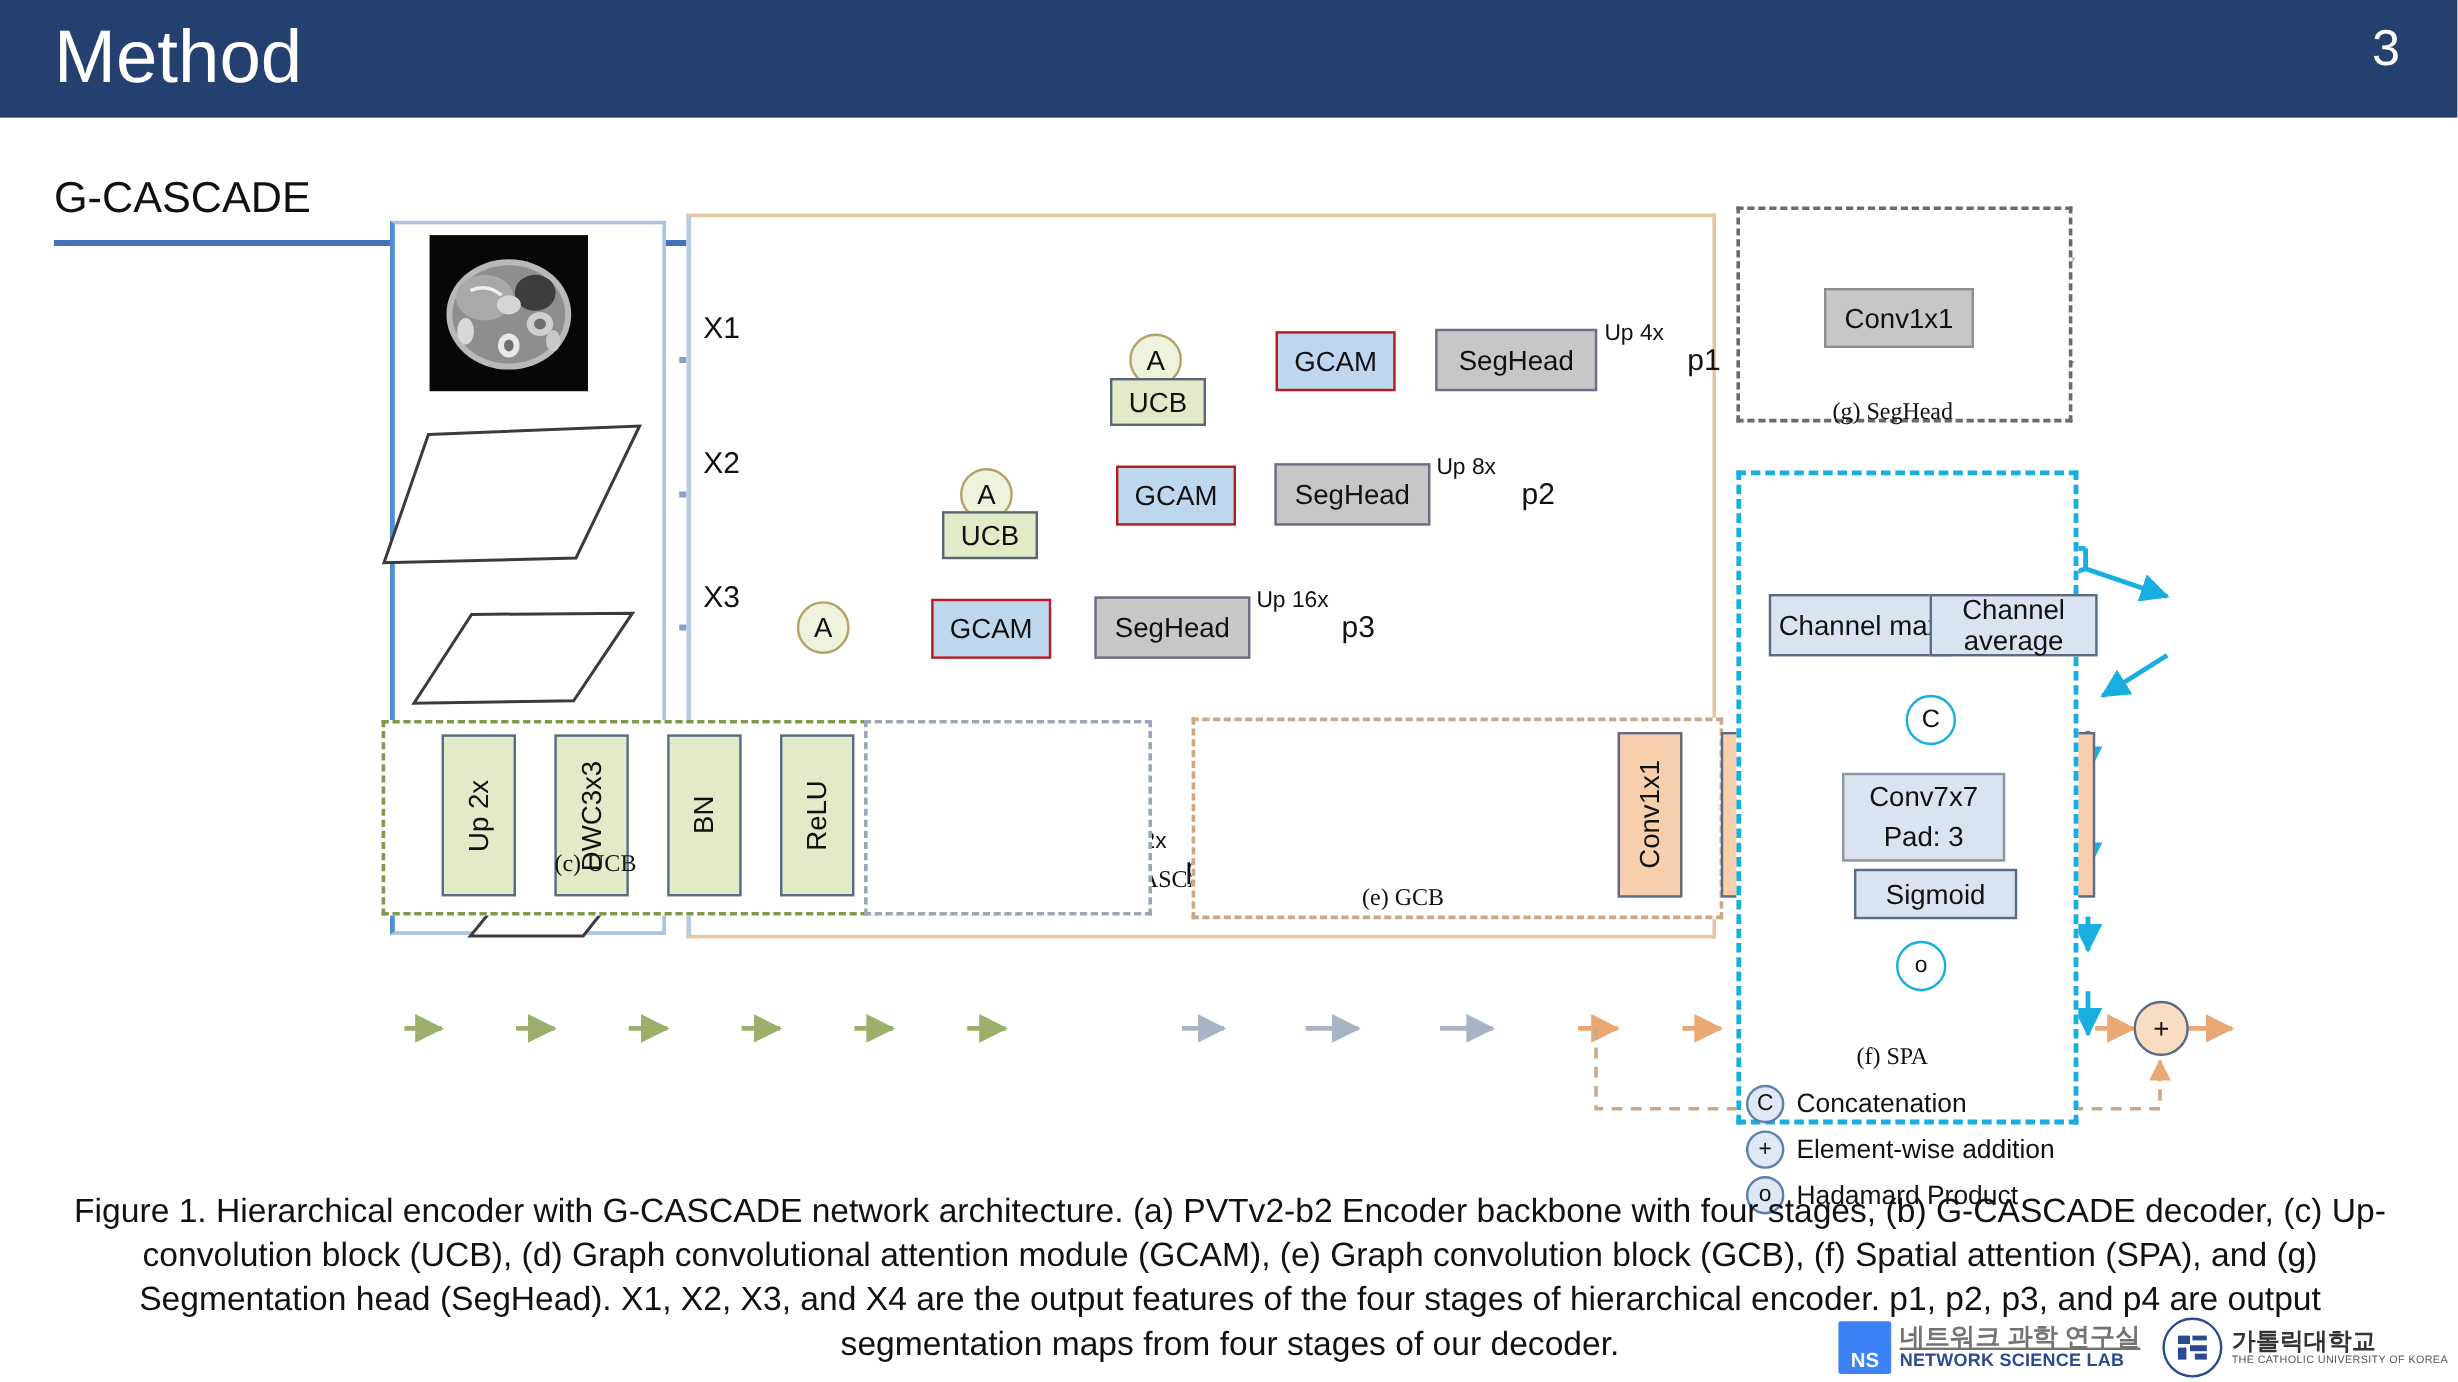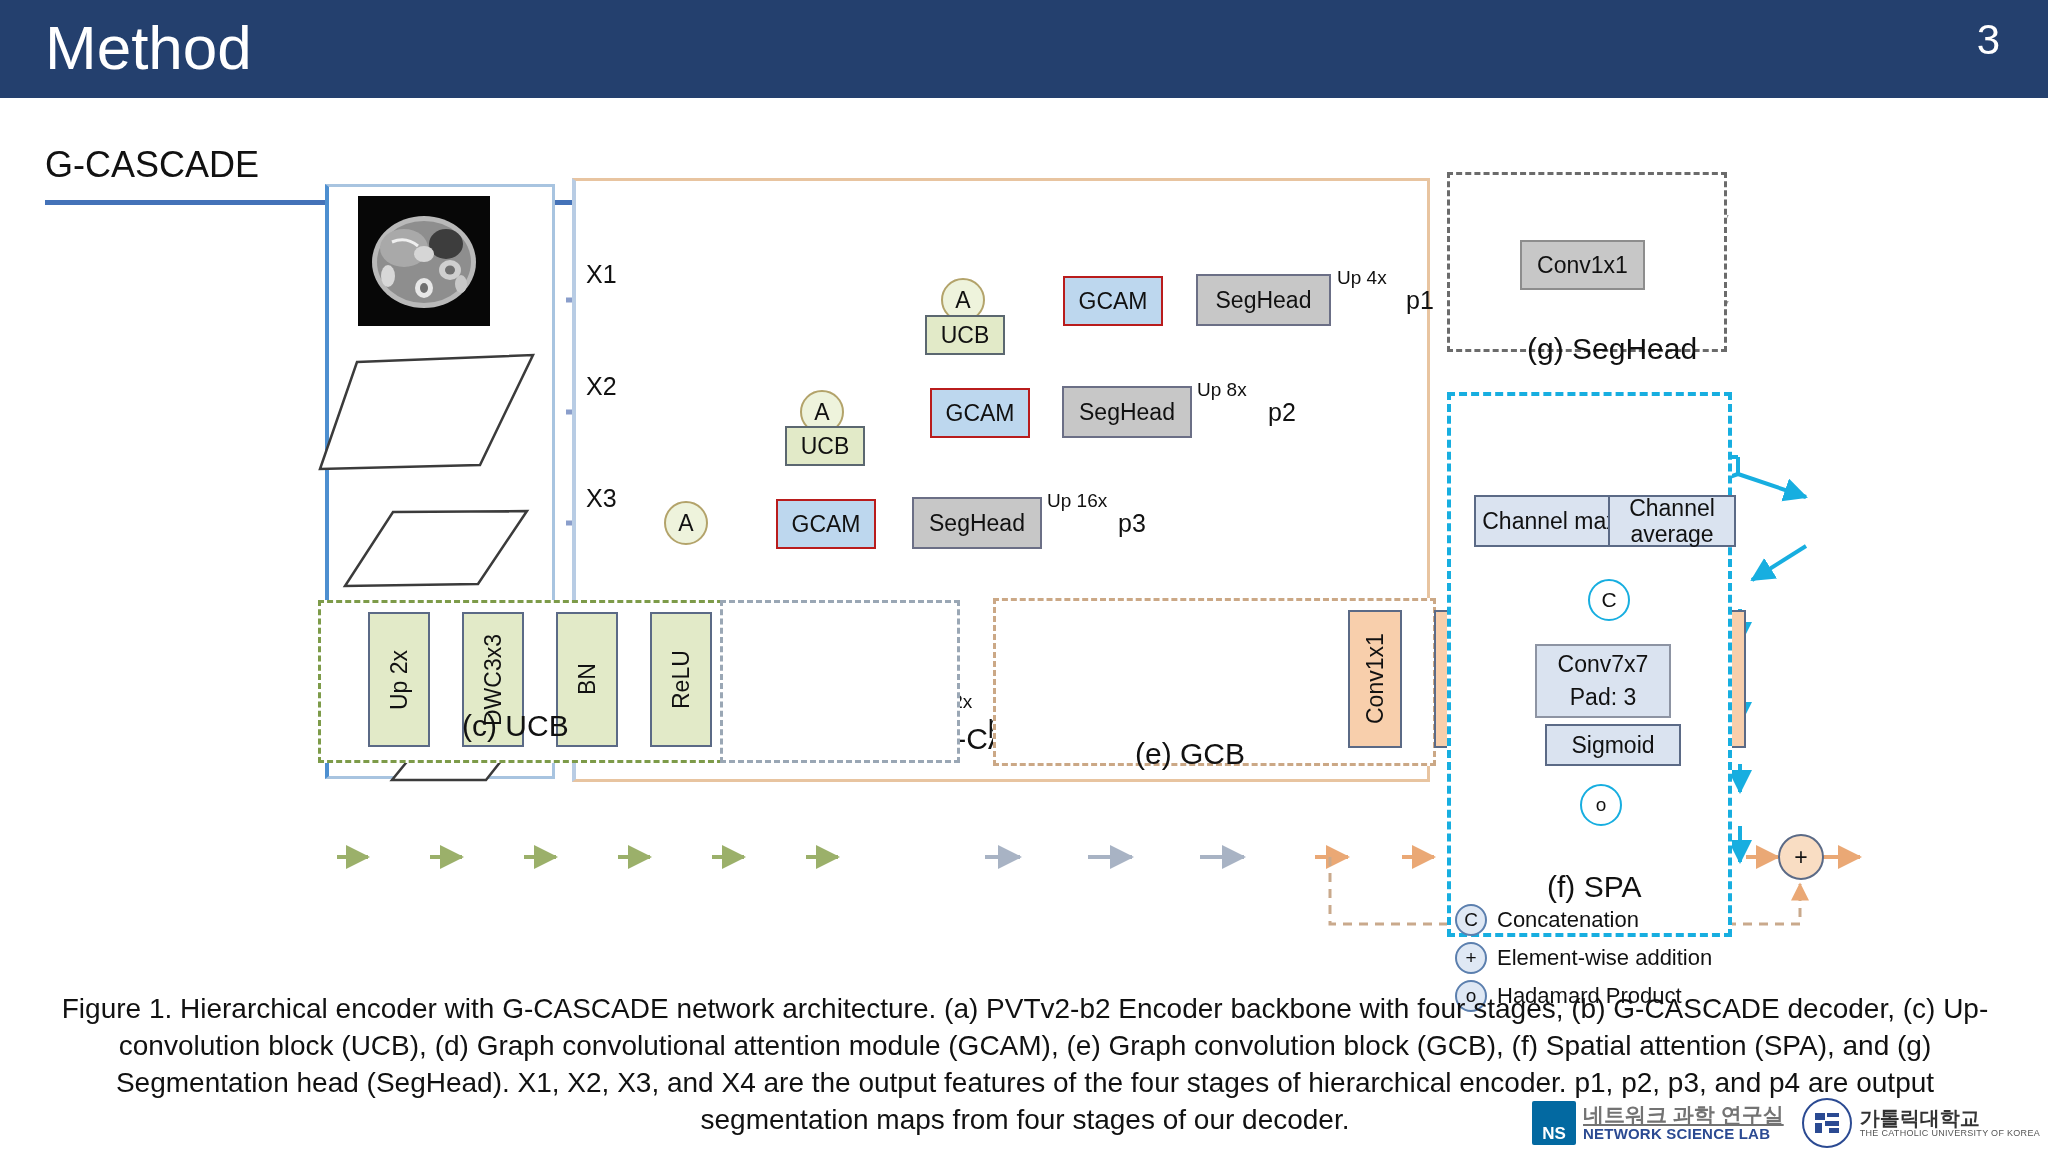--- a/index.html
+++ b/index.html
@@ -38,21 +38,21 @@
   }
 
   
   .figure{position:absolute;left:0;top:212px;width:2048px;height:780px;}
 
   
   .panel{position:absolute;box-sizing:border-box;background:#ffffff;}
   .panel-enc{border:3px solid #a8c4e0;border-left:4px solid #4d8fd0;}
   .panel-dec{border:3px solid #e8c4a0;border-left:4px solid #b8cce4;}
   .panel-lbl{
-    position:absolute;font-size:30px;color:#111;white-space:nowrap;
+    position:absolute;font-size:20px;color:#111;white-space:nowrap;font-family:Liberation Serif, serif;
   }
 
   
   .dash{position:absolute;box-sizing:border-box;background:#ffffff;}
   .dash-g{border:3px dashed #7d9b49;}
   .dash-d{border:3px dashed #9aa7b5;}
   .dash-e{border:3px dashed #cba886;}
   .dash-seg{border:3px dashed #6b6b6b;}
   .dash-spa{border:4px dashed #17aee0;}
 
@@ -102,21 +102,21 @@
 
   
   .caption{
     position:absolute;left:60px;top:990px;width:1930px;
     text-align:center;font-size:28px;line-height:37px;color:#111;
   }
 
   
   .logos{position:absolute;right:8px;bottom:4px;display:flex;align-items:center;gap:18px;}
   .logo-ns{display:flex;align-items:center;gap:7px;}
-  .logo-ns-mark{width:44px;height:44px;background:#0369a1;position:relative;border-radius:2px;
+  .logo-ns-mark{width:44px;height:44px;background:#3b82f6;position:relative;border-radius:2px;
     display:flex;align-items:flex-end;justify-content:center;color:#fff;font-size:17px;font-weight:bold;padding-bottom:1px;box-sizing:border-box;}
   .logo-ns-txt{display:flex;flex-direction:column;line-height:1.05;}
   .logo-ns-txt .k{font-size:21px;color:#737373;font-weight:bold;text-decoration:underline;}
   .logo-ns-txt .e{font-size:15px;color:#2b4a92;font-weight:bold;letter-spacing:.2px;}
   .logo-cu{display:flex;align-items:center;gap:8px;}
   .logo-cu-mark{width:46px;height:46px;border:2px solid #2b4a92;border-radius:50%;
     display:flex;align-items:center;justify-content:center;}
   .logo-cu-txt{display:flex;flex-direction:column;line-height:1.1;}
   .logo-cu-txt .k{font-size:20px;color:#333;font-weight:bold;}
   .logo-cu-txt .e{font-size:9px;color:#555;letter-spacing:.3px;text-align:center;}
@@ -342,21 +342,21 @@
     <div class="box box-orange vert" style="left:1692px;top:398px;width:54px;height:138px;">BN</div>
     <div class="circ circ-plus" style="left:1778px;top:622px;width:46px;height:46px;">+</div>
     <div class="panel-lbl" style="left:1135px;top:497px;margin-top:28px;">(e) GCB</div>
 
     <div class="dash dash-seg" style="left:1447px;top:-40px;width:280px;height:180px;"></div>
     <div class="box box-grey" style="left:1520px;top:28px;width:125px;height:50px;">Conv1x1</div>
     <div class="panel-lbl" style="left:1527px;top:120px;">(g) SegHead</div>
 
     <div class="dash dash-spa" style="left:1447px;top:180px;width:285px;height:545px;"></div>
     <div class="box box-blue-l" style="left:1474px;top:283px;width:152px;height:52px;padding:0 6px;text-align:center;line-height:26px;white-space:normal;">Channel max</div>
-    <div class="box box-blue-l" style="left:1608px;top:283px;width:128px;height:52px;padding:0 6px;text-align:center;line-height:26px;white-space:normal;">Channel average</div>
+    <div class="box box-blue-l" style="left:1608px;top:283px;width:140px;height:52px;padding:0 6px;text-align:center;line-height:26px;white-space:normal;">Channel average</div>
     <div class="circ circ-c" style="left:1588px;top:367px;width:42px;height:42px;">C</div>
     <div style="position:absolute;left:1535px;top:432px;width:136px;height:74px;background:#dae3f0;border:2px solid #8d94a3;box-sizing:border-box;display:flex;flex-direction:column;align-items:center;justify-content:center;font-size:23px;color:#111;line-height:33px;">
       <span>Conv7x7</span>
       <span>Pad: 3</span>
     </div>
     <div class="box box-blue-l" style="left:1545px;top:512px;width:136px;height:42px;">Sigmoid</div>
     <div class="circ circ-o" style="left:1580px;top:572px;width:42px;height:42px;">o</div>
     <div class="panel-lbl" style="left:1547px;top:658px;">(f) SPA</div>
 
     <div class="legend-row" style="left:1455px;top:692px;">

